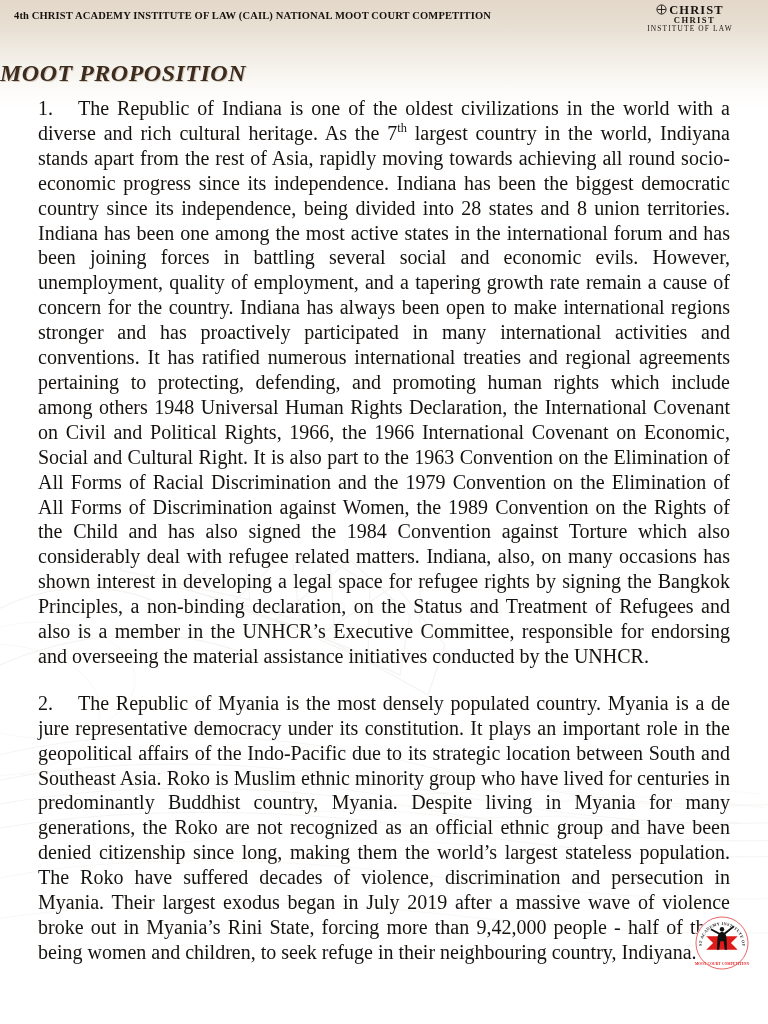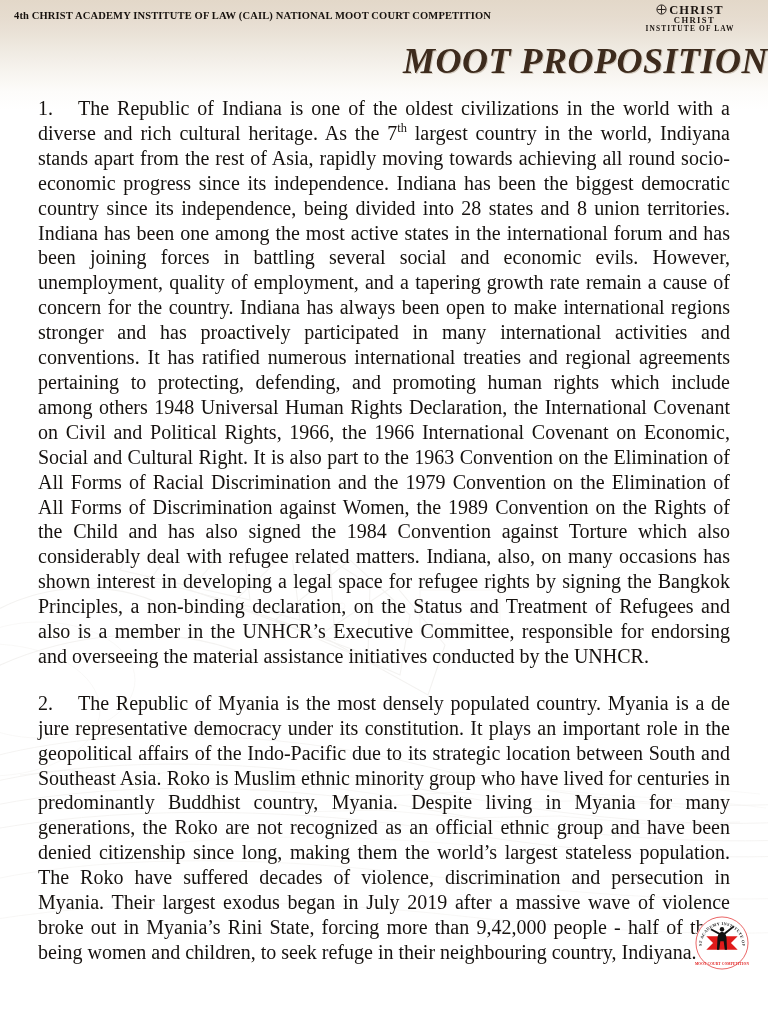--- a/index.html
+++ b/index.html
@@ -99,38 +99,38 @@
   .hl-academy {
     font-family: "Liberation Serif", "DejaVu Serif", serif;
     font-weight: bold;
     font-size: 8.6px;
     letter-spacing: 1.4px;
     margin-top: -1px;
     padding-left: 9px;
   }
   .hl-institute {
     font-family: "Liberation Serif", "DejaVu Serif", serif;
-    font-weight: bold;
+    font-weight: normal;
     font-size: 7.4px;
     letter-spacing: 1.15px;
     margin-top: 0px;
   }
 
   
   .doc-title {
     position: absolute;
-    top: 40px;
+    top: 60px;
     left: 0;
     right: 0;
-    text-align: right;
+    text-align: left;
     z-index: 3;
     font-family: "Liberation Serif", "DejaVu Serif", serif;
     font-weight: bold;
     font-style: italic;
-    font-size: 36px;
+    font-size: 24px;
     letter-spacing: 0.5px;
     color: #3d2b1d;
     text-shadow: 1px 1px 0 rgba(120,95,70,0.30);
   }
 
   
   .doc-body {
     position: absolute;
     top: 96px;
     left: 38px;

